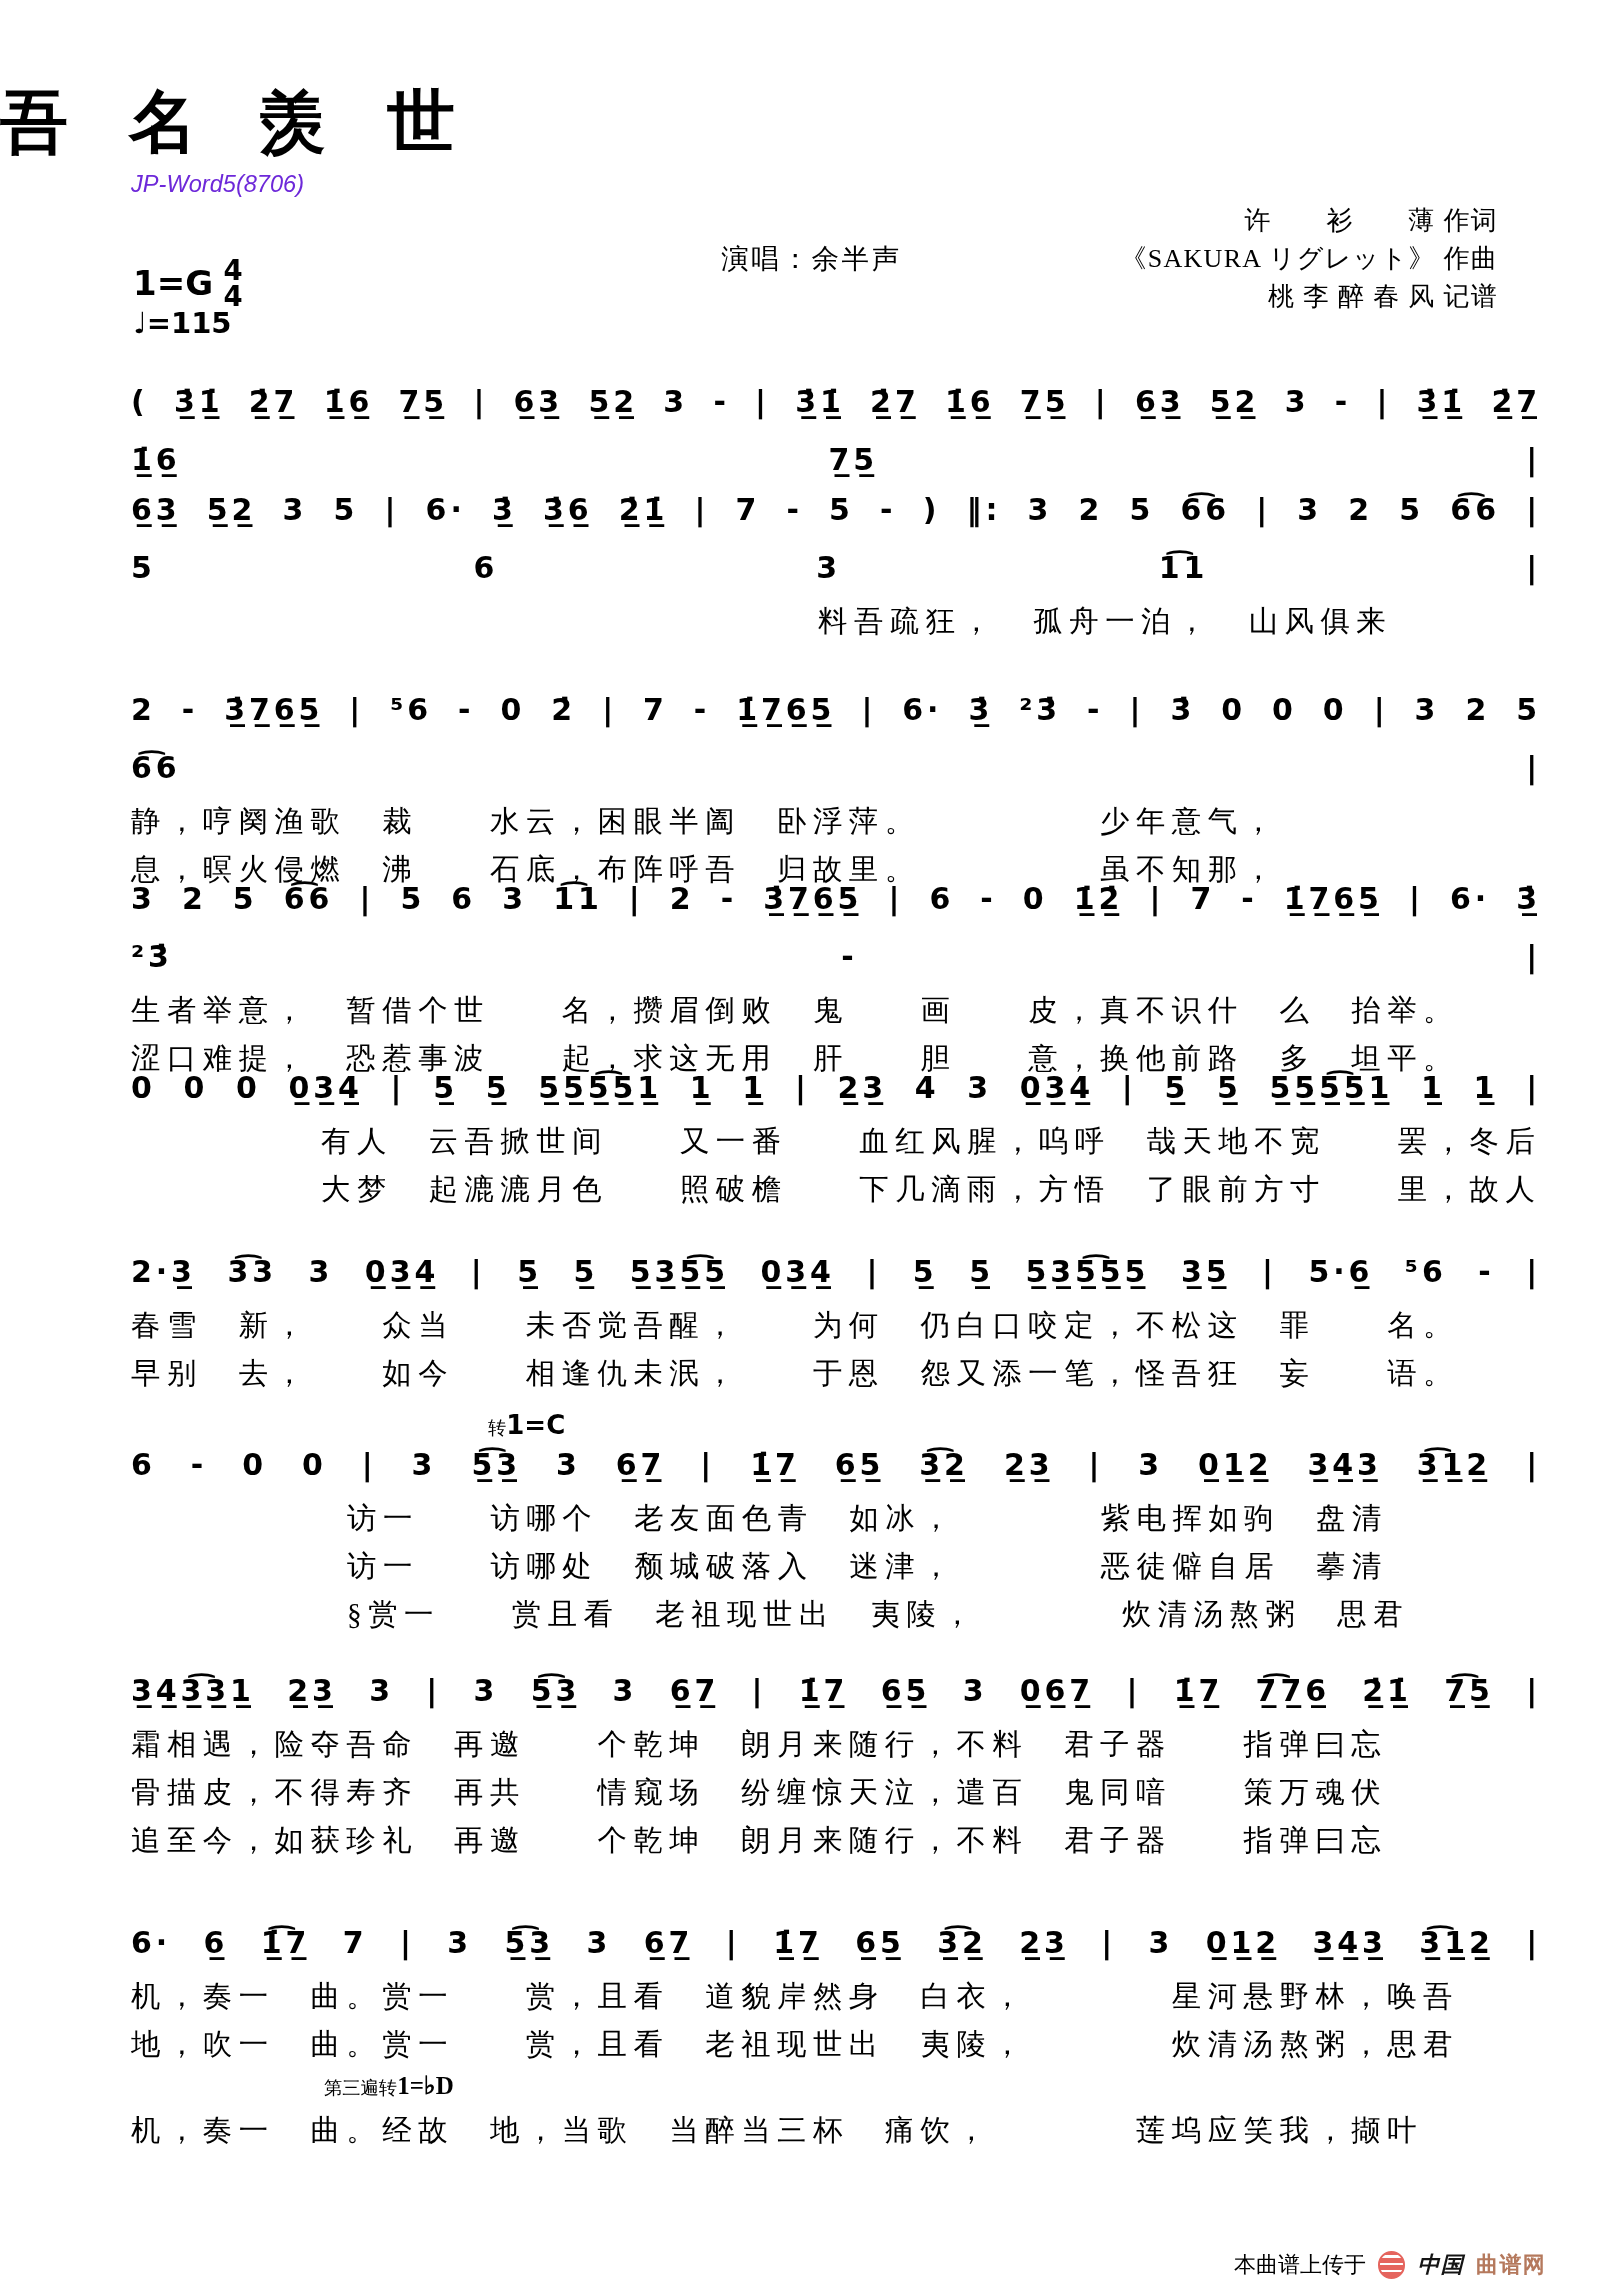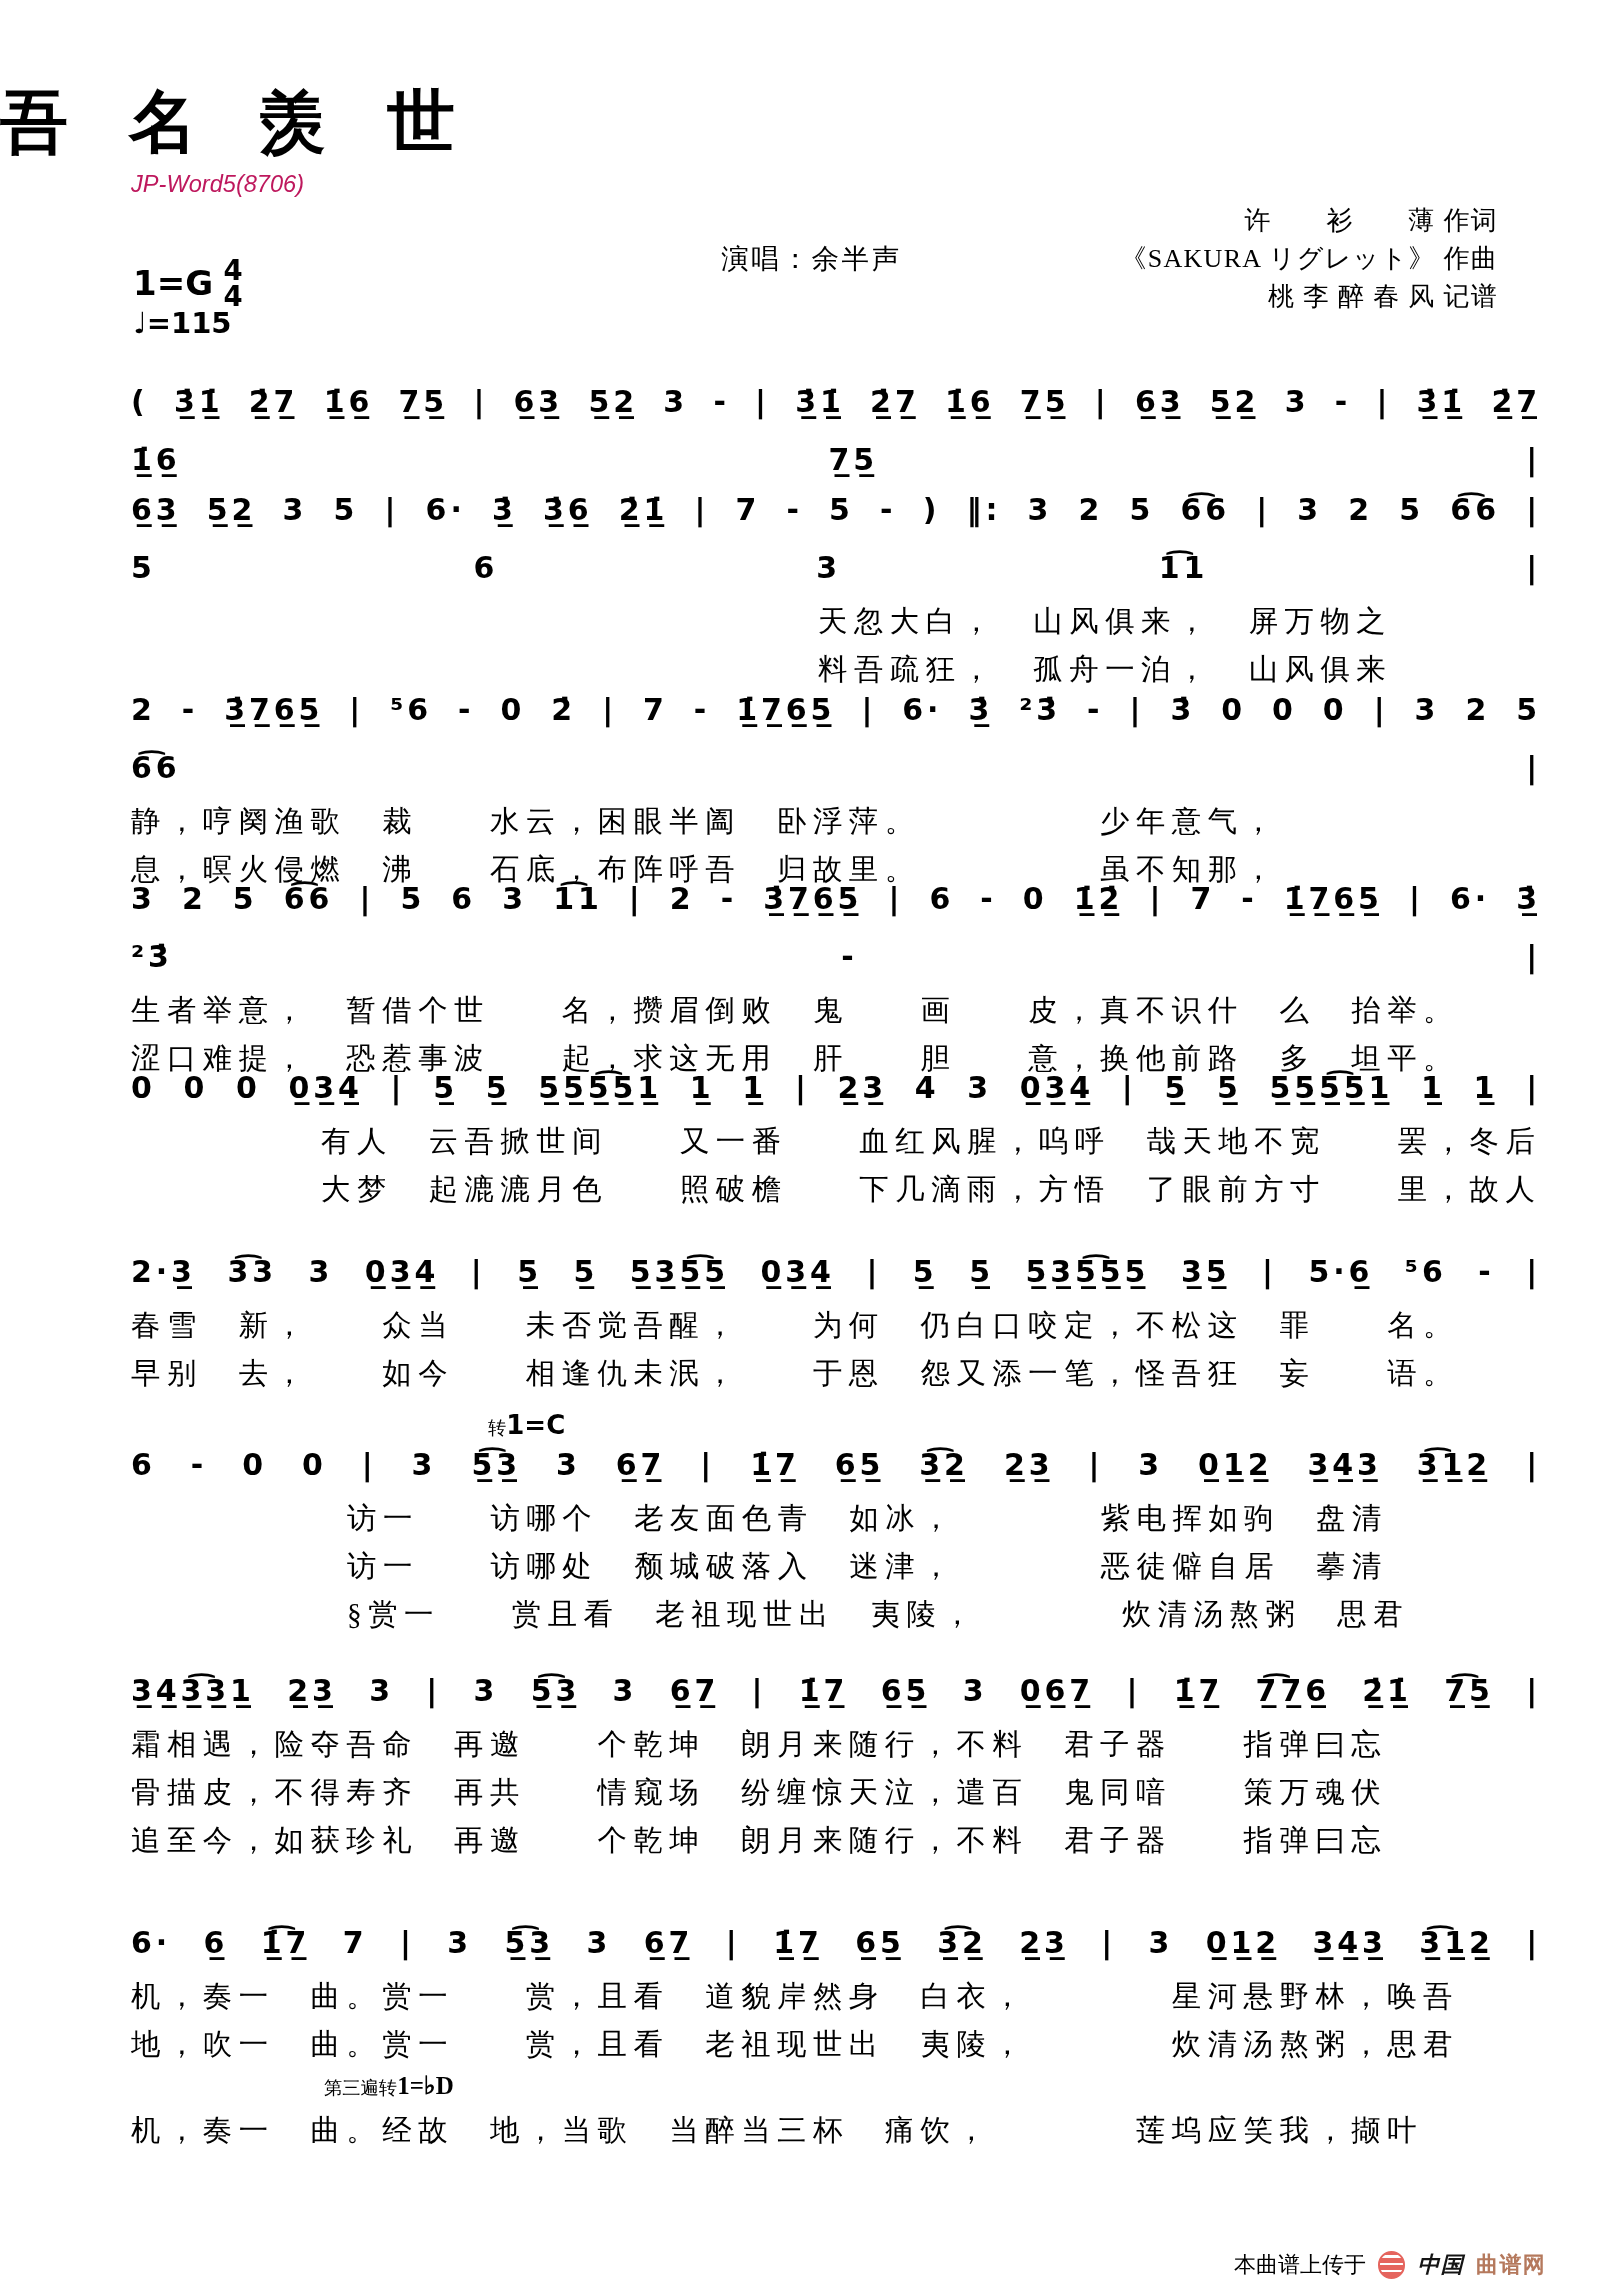--- a/index.html
+++ b/index.html
@@ -1,19 +1,19 @@
 <!DOCTYPE html>
 <html style="font-size:10.5px"><head>
 <meta charset="utf-8">
 <style>
   html,body{margin:0;padding:0;background:#fff;}
   .page{position:relative;width:1623px;height:2295px;background:#ffffff;color:#000;overflow:hidden;
         font-family:"Liberation Serif",serif;}
   .watermark{position:absolute;left:131px;top:171px;font-family:"Liberation Sans",sans-serif;
-        font-style:italic;font-size:23.6px;color:#be185d;}
+        font-style:italic;font-size:23.6px;color:#6d28d9;}
   .title{position:absolute;left:0;top:77px;width:100%;text-align:left;
         font-family:"Liberation Serif",serif;font-weight:bold;font-size:68px;letter-spacing:22px;}
   .singer{position:absolute;left:0;top:241px;width:100%;text-align:center;font-size:27.5px;letter-spacing:2.6px;}
   .credits{position:absolute;left:1073px;top:202px;width:425px;text-align:right;
         font-size:26px;line-height:38px;letter-spacing:1.3px;}
   .keyrow{position:absolute;left:133px;top:257px;display:flex;align-items:center;
         font-family:"DejaVu Sans",sans-serif;font-weight:bold;font-size:34px;}
   .frac{display:inline-flex;flex-direction:column;align-items:center;margin-left:10.5px;
         font-size:27.5px;line-height:26px;}
   .temporow{position:absolute;left:133px;top:306px;font-family:"DejaVu Sans",sans-serif;
@@ -67,21 +67,20 @@
   <div class="temporow">
     <span>♩</span><span>=115</span>
   </div>
 
   <div class="system" style="top:373px">
     <div class="notation">( 3̲̇1̲̇ 2̲̇7̲ 1̲̇6̲ 7̲5̲ | 6̲3̲ 5̲2̲ 3 - | 3̲̇1̲̇ 2̲̇7̲ 1̲̇6̲ 7̲5̲ | 6̲3̲ 5̲2̲ 3 - | 3̲̇1̲̇ 2̲̇7̲ 1̲̇6̲ 7̲5̲ |</div>
   </div>
 
   <div class="system" style="top:481px">
     <div class="notation">6̲3̲ 5̲2̲ 3 5 | 6· 3̲̇ 3̲̇6̲ 2̲̇1̲̇ | 7 - 5 - ) ‖: 3 2 5 6͡6 | 3 2 5 6͡6 | 5 6 3 1͡1 |</div>
-    <div class="lyric ind-s2">天忽大白，　山风俱来，　屏万物之</div>
     <div class="lyric ind-s2">料吾疏狂，　孤舟一泊，　山风俱来</div>
   </div>
 
   <div class="system" style="top:681px">
     <div class="notation">2 - 3̲̇7̲6̲5̲ | ⁵6 - 0 2̇ | 7 - 1̲̇7̲6̲5̲ | 6· 3̲̇ ²3̇ - | 3̇ 0 0 0 | 3 2 5 6͡6 |</div>
     <div class="lyric">静，哼阕渔歌　裁　　水云，困眼半阖　卧浮萍。　　　　　少年意气，</div>
     <div class="lyric">息，暝火侵燃　沸　　石底，布阵呼吾　归故里。　　　　　虽不知那，</div>
   </div>
 
   <div class="system" style="top:870px">

